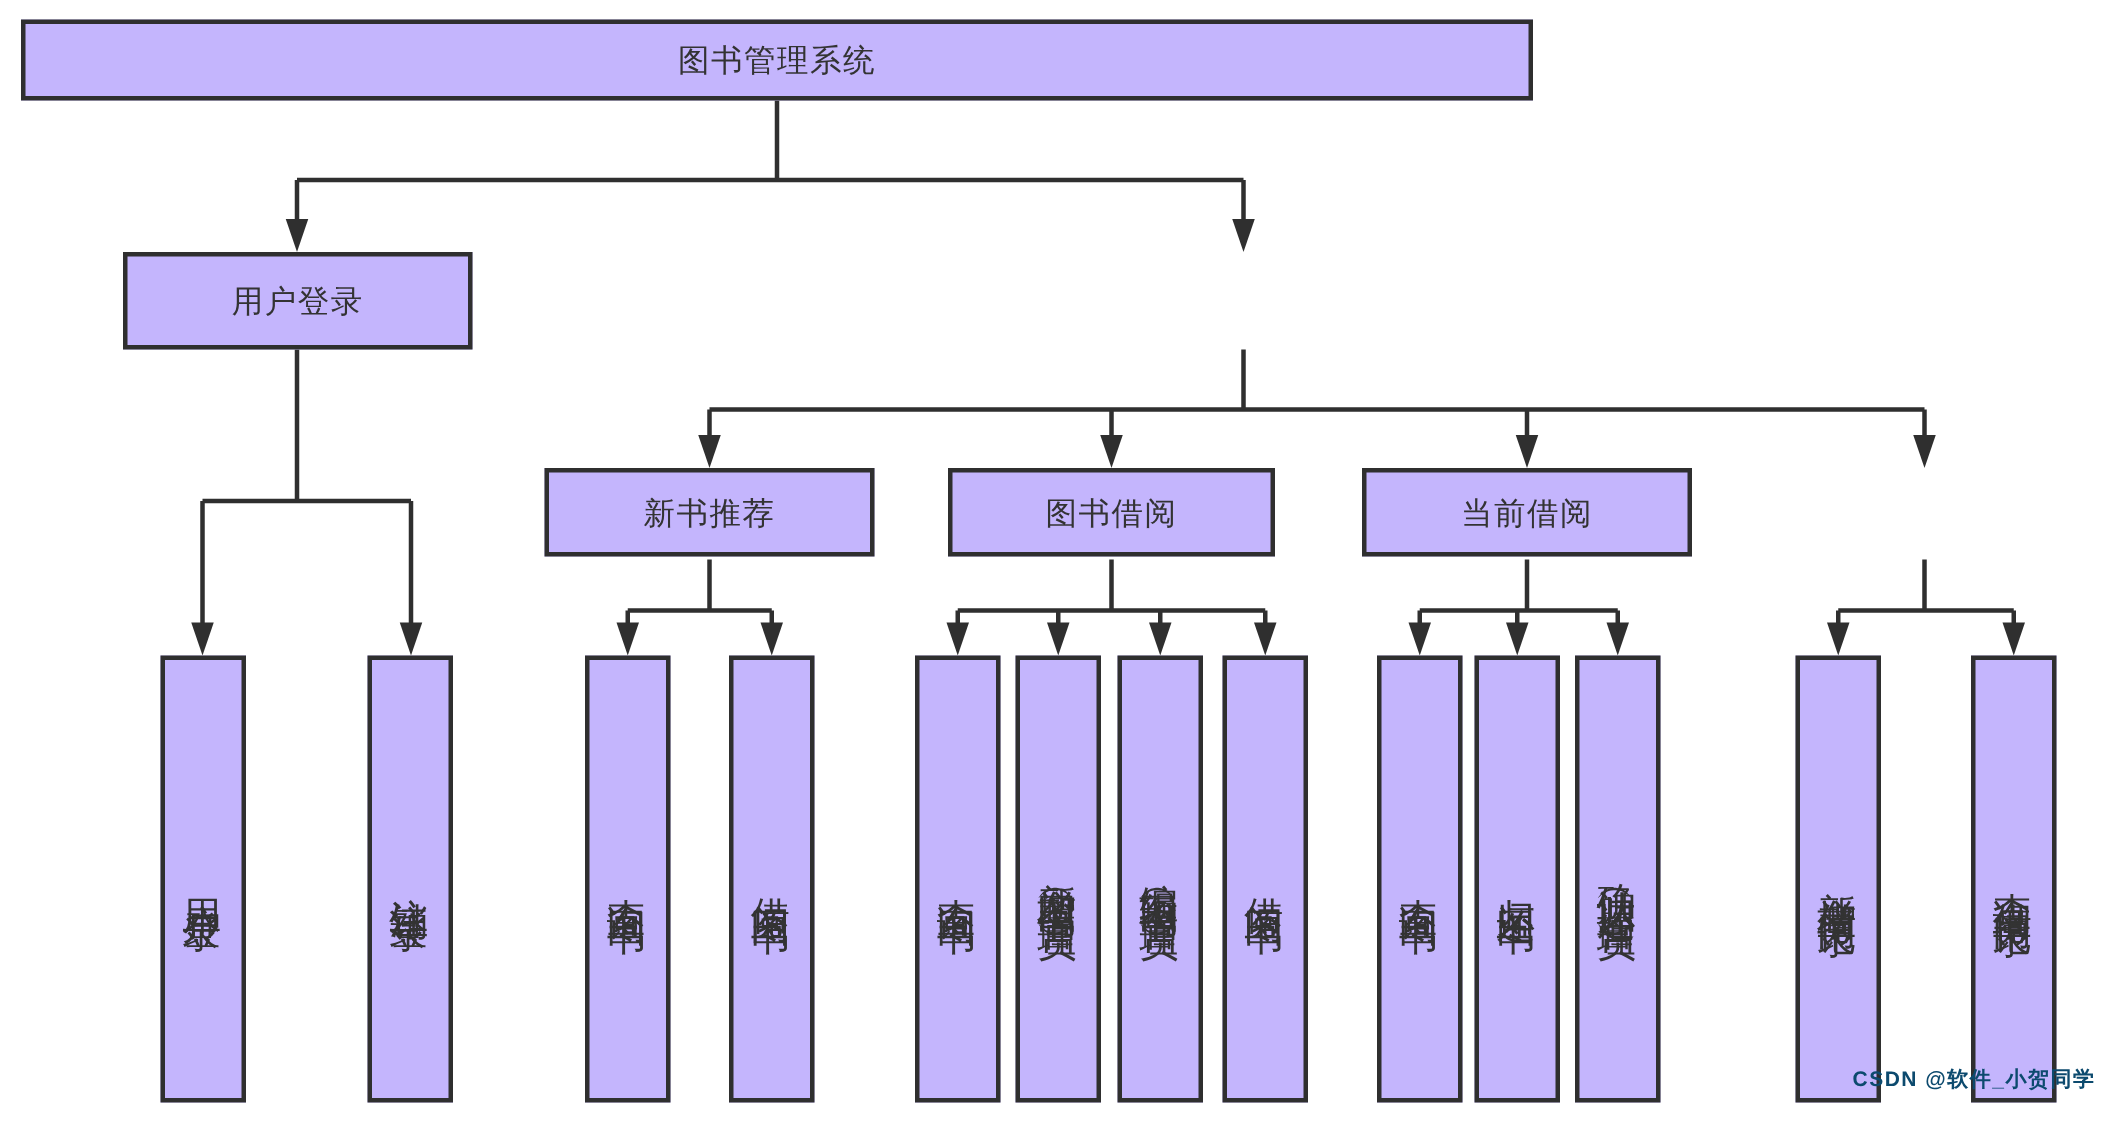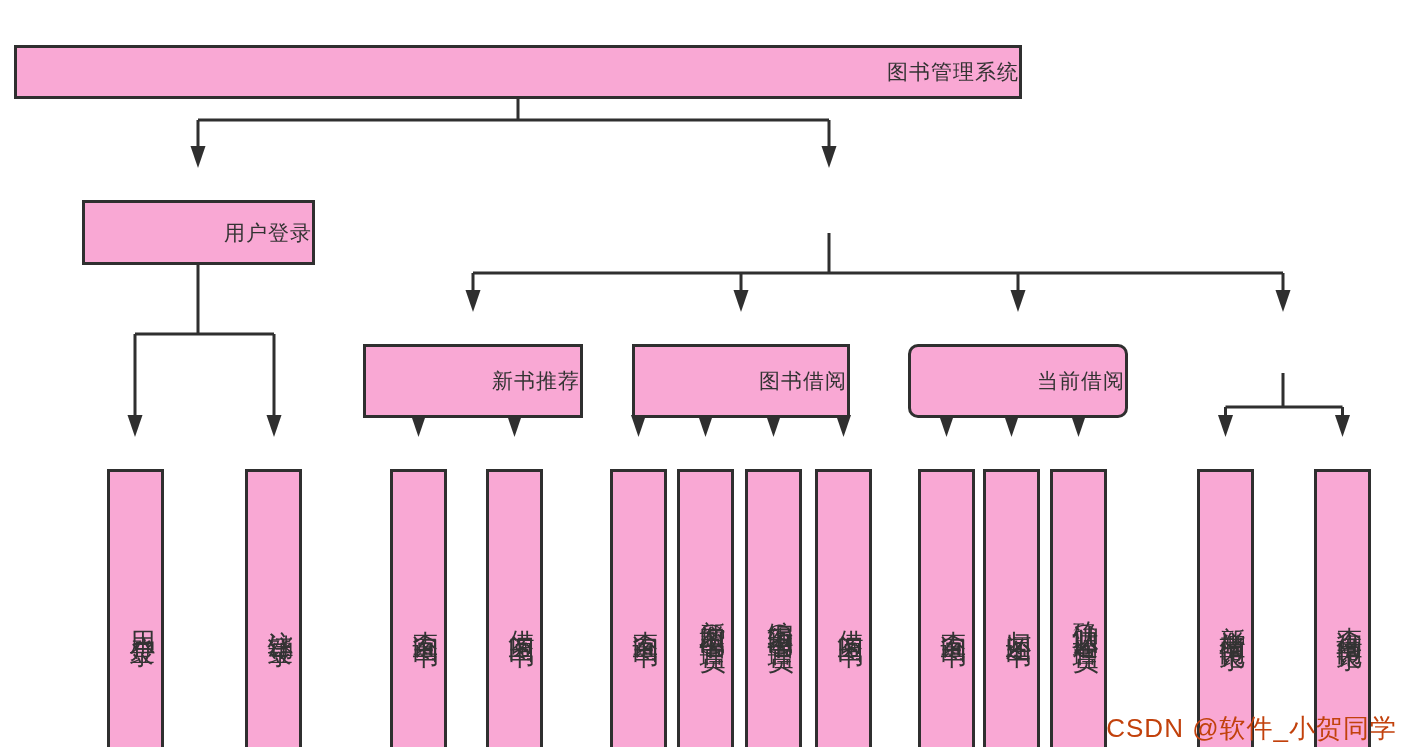--- a/index.html
+++ b/index.html
@@ -13,51 +13,51 @@
   }
   svg.connectors {
     position: absolute;
     left: 0; top: 0;
     width: 1405px; height: 747px;
     z-index: 0;
   }
   .box {
     position: absolute;
     box-sizing: border-box;
-    background: #f9a8d4;
+    background: #c4b5fd;
     border: 3px solid #2f2f2f;
     display: flex;
     align-items: center;
-    justify-content: flex-end;
+    justify-content: center;
     color: #333333;
     z-index: 1;
-    margin-top: 32px;
   }
   .hlabel { font-size: 21px; letter-spacing: 1px; white-space: nowrap; }
   .leaf-label {
     writing-mode: vertical-rl;
     text-orientation: mixed;
     font-size: 26px;
     letter-spacing: 4px;
     white-space: nowrap;
   }
   .watermark {
     position: absolute;
     right: 8px;
     top: 711px;
     z-index: 2;
-    font-size: 26px;
-    color: #c2410c;
+    font-size: 14px;
+    color: #0c4a6e;
     letter-spacing: 1px;
     white-space: nowrap;
+    font-weight: bold;
   }
   
   .root   { left: 14px;   top: 13px;  width: 1008px; height: 54px; }
   .lvl2   { top: 168px; width: 233px; height: 65px; }
-  .lvl3   { top: 312px; height: 74px; }
+  .lvl3   { top: 312px; height: 59px; }
   .leaf   { top: 437px; width: 57px; height: 298px; }
 </style>
 </head>
 <body>
 
 <div class="canvas">
 
   <svg class="connectors" viewBox="0 0 1405 747" xmlns="http://www.w3.org/2000/svg">
       <path d="M518 67V120M198 120H829M198 120V148M829 120V148" fill="none" stroke="#2f2f2f" stroke-width="3"></path>
       <polygon points="190.5,146 205.5,146 198,168" fill="#2f2f2f"></polygon>
@@ -94,21 +94,21 @@
   <div class="box lvl2" style="left:82px;">
     <span class="hlabel">用户登录</span>
   </div>
 
   <div class="box lvl3" style="left:363px;width:220px;">
     <span class="hlabel">新书推荐</span>
   </div>
   <div class="box lvl3" style="left:632px;width:218px;">
     <span class="hlabel">图书借阅</span>
   </div>
-  <div class="box lvl3" style="left:908px;width:220px;border-radius:10px;">
+  <div class="box lvl3" style="left:908px;width:220px;">
     <span class="hlabel">当前借阅</span>
   </div>
 
   <div class="box leaf" style="left:107px;">
     <span class="leaf-label">用户登录</span>
   </div>
   <div class="box leaf" style="left:245px;">
     <span class="leaf-label">注销登录</span>
   </div>
 

